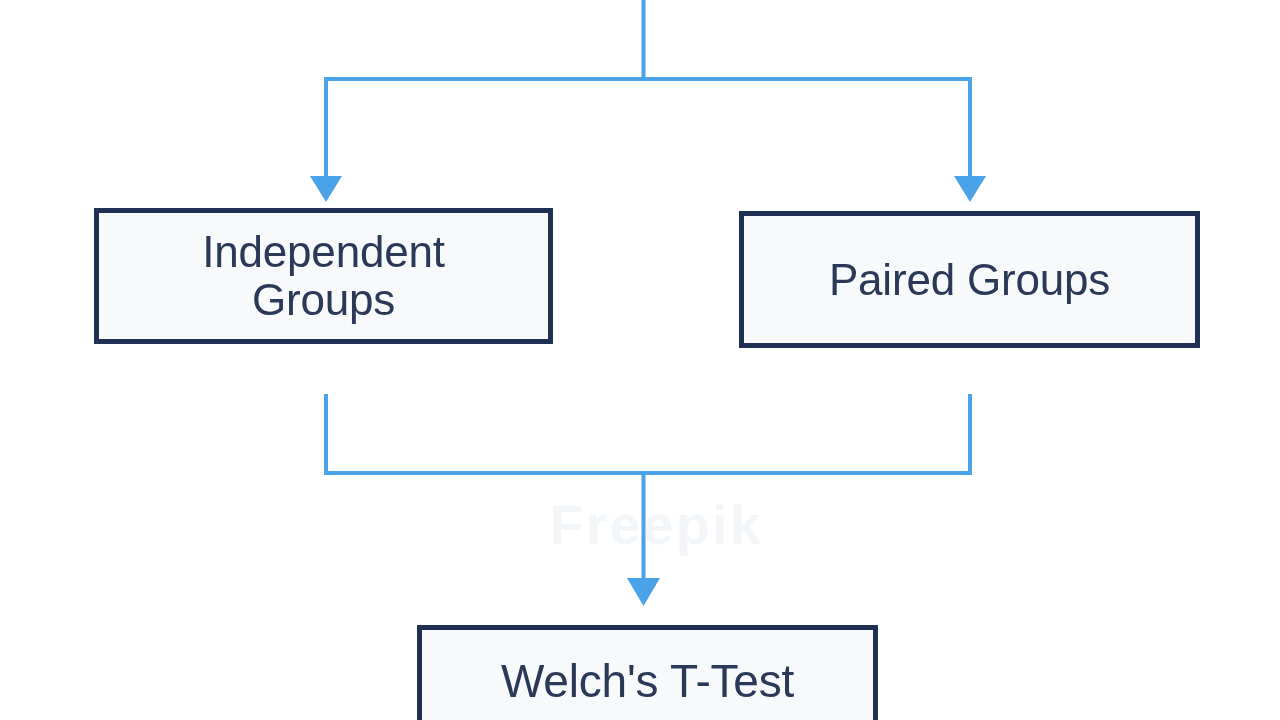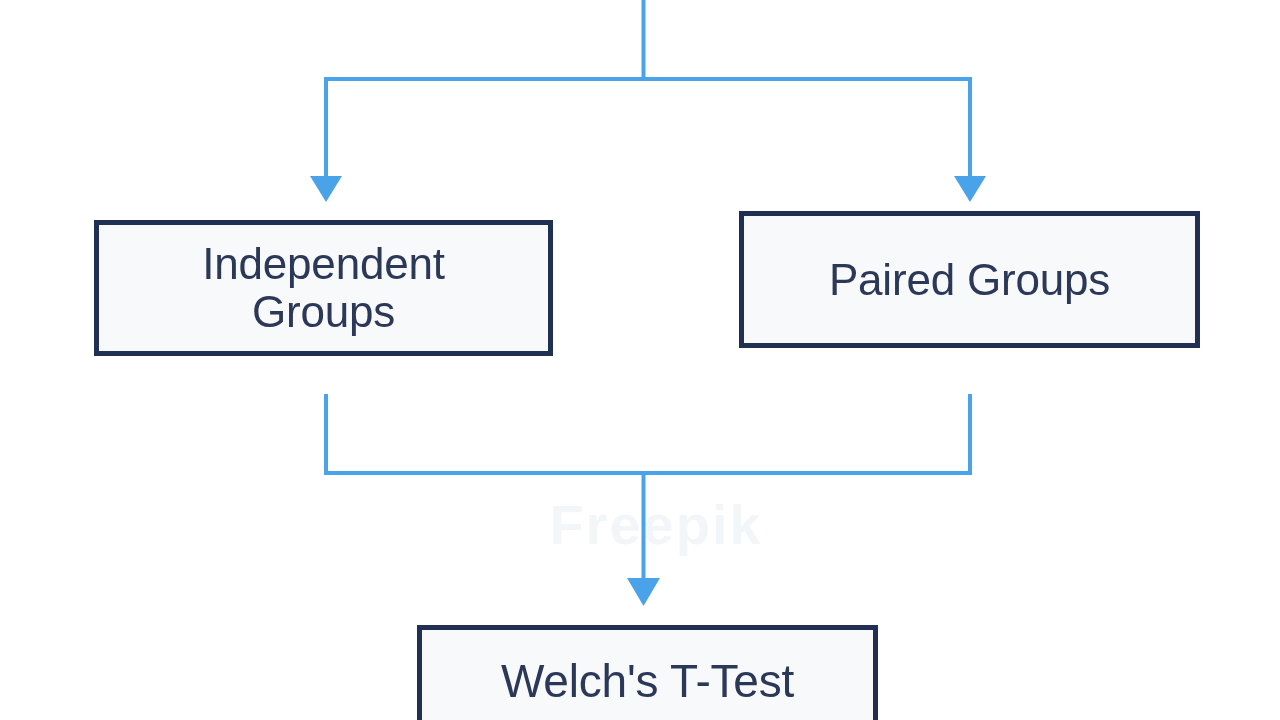--- a/index.html
+++ b/index.html
@@ -41,21 +41,21 @@
     color: #2c3857;
     font-family: "Liberation Sans", sans-serif;
     font-weight: 400;
     letter-spacing: -0.2px;
     line-height: 1.08;
     white-space: pre-line;
     padding: 0 10px;
   }
   #node-independent {
     left: 94px;
-    top: 220px;
+    top: 208px;
     width: 459px;
     height: 136px;
     border-width: 5px;
     border-color: #1f3053;
   }
   #node-independent .node-label { font-size: 44px; }
   #node-paired {
     left: 739px;
     top: 211px;
     width: 461px;

